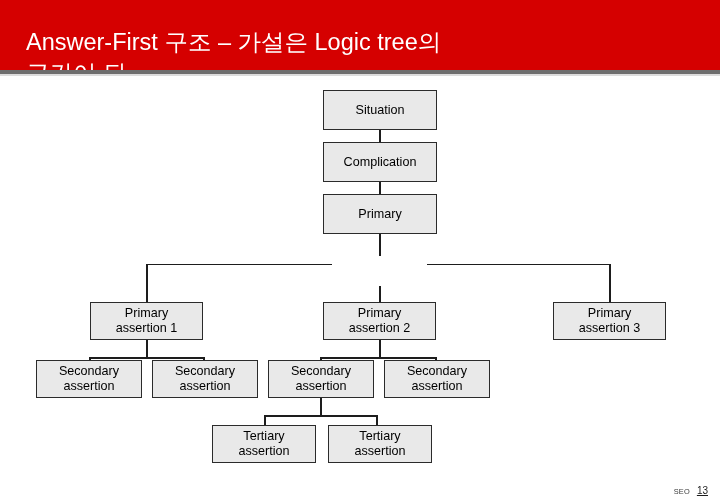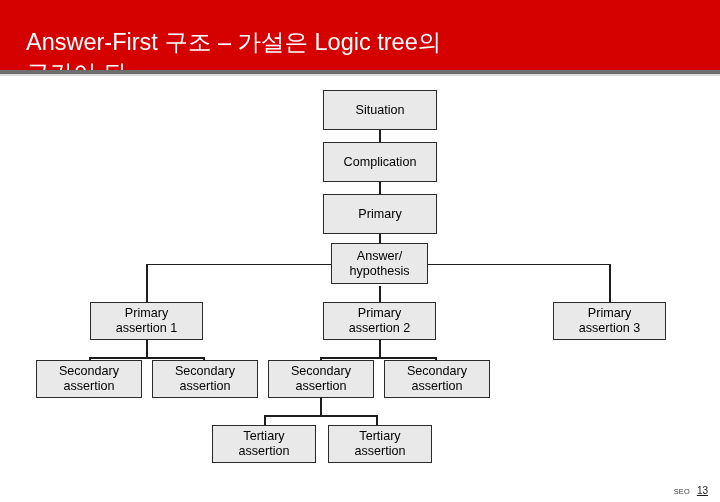--- a/index.html
+++ b/index.html
@@ -152,22 +152,20 @@
   <div class="ln h" style="left:264px;  top:339px; width:114px;"></div>
   <div class="ln v" style="left:264px;  top:339px; height:17px;"></div>
   <div class="ln v" style="left:376.4px; top:339px; height:17px;"></div>
 
   <div class="node" style="left:323px; top:14px;  width:114px; height:40px;">Situation</div>
 
   <div class="node" style="left:323px; top:66px;  width:114px; height:40px;">Complication</div>
 
   <div class="node" style="left:323px; top:118px; width:114px; height:40px;">Primary</div>
 
-  <div class="node" style="left:331px; top:167px; width:97px;  height:41px;">Answer/
-hypothesis</div>
 
   <div class="node" style="left:90px;  top:226px; width:113px; height:38px;">Primary
 assertion 1</div>
 
   <div class="node" style="left:323px; top:226px; width:113px; height:38px;">Primary
 assertion 2</div>
 
   <div class="node" style="left:553px; top:226px; width:113px; height:38px;">Primary
 assertion 3</div>
 

